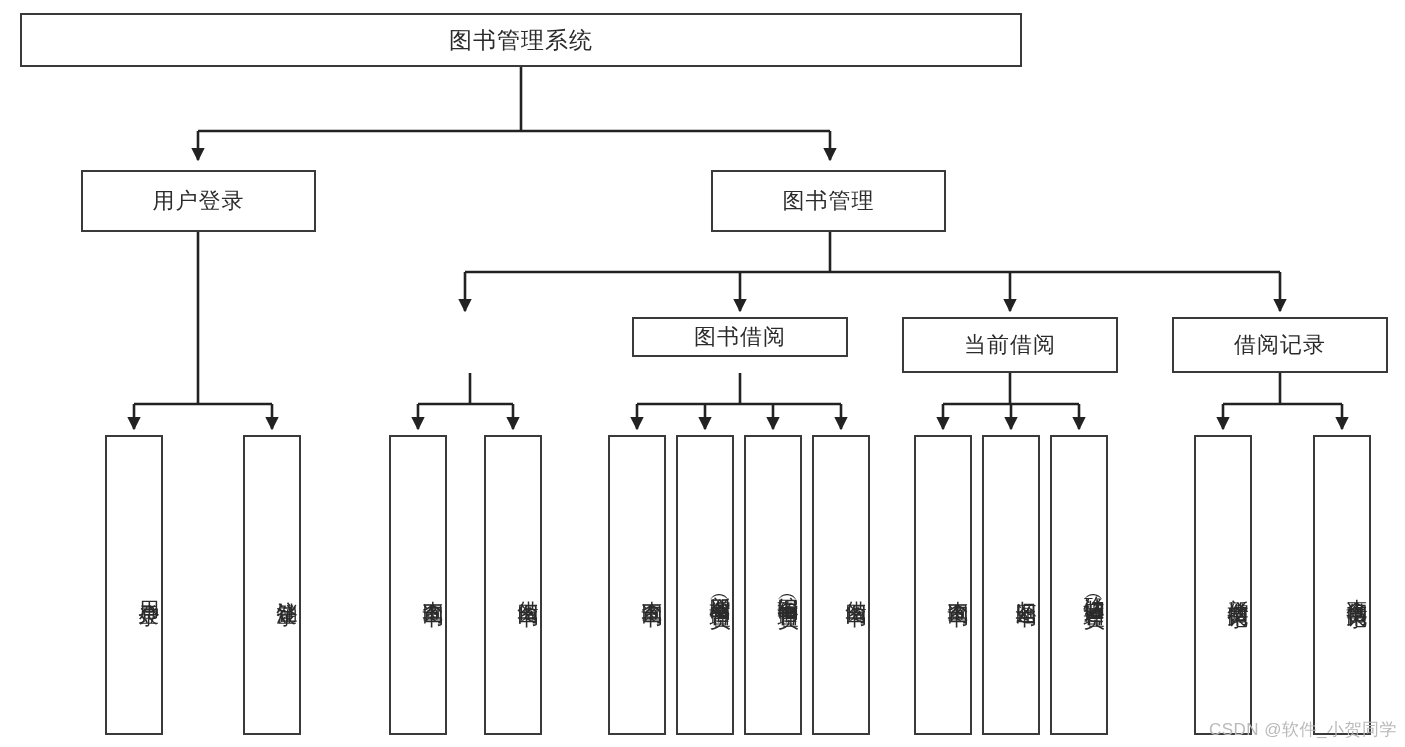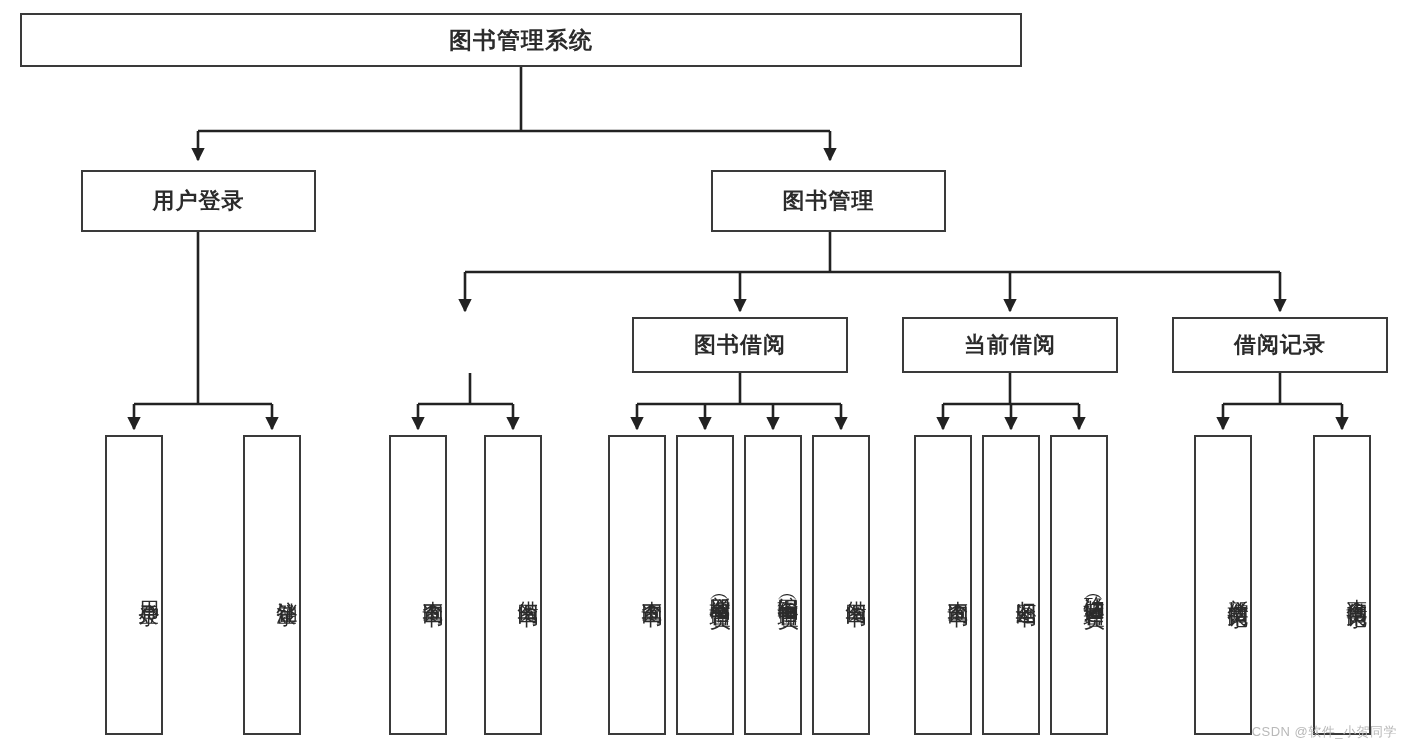--- a/index.html
+++ b/index.html
@@ -2,26 +2,26 @@
 <html><head>
 <meta charset="utf-8">
 <style>
   html,body{margin:0;padding:0;background:#ffffff;}
   body{width:1405px;height:747px;font-family:"Liberation Sans","DejaVu Sans",sans-serif;}
   #diagram{position:relative;width:1405px;height:747px;overflow:hidden;background:#fff;}
   svg#edges{position:absolute;left:0;top:0;width:1405px;height:747px;}
   .node{position:absolute;box-sizing:border-box;background:#ffffff;
         border:2.5px solid #3a3a3a;display:flex;align-items:center;justify-content:center;
         color:#2b2b2b;}
-  .node.h{font-size:22px;letter-spacing:1px;font-weight:bold;}
+  .node.h{font-size:22px;letter-spacing:1px;}
   .node.root{font-size:23px;}
   .node.v{writing-mode:vertical-rl;text-orientation:upright;font-size:21px;
           letter-spacing:2px;line-height:1.12;padding-top:6px;align-items:flex-start;}
   .node.v span{writing-mode:vertical-rl;text-orientation:upright;}
-  .watermark{position:absolute;right:8px;bottom:6px;font-size:13px;color:#b9b9b9;
+  .watermark{position:absolute;right:8px;bottom:6px;font-size:17px;color:#b9b9b9;
              white-space:nowrap;letter-spacing:0.5px;}
 </style>
 </head>
 <body>
 
 <div id="diagram">
 
   <svg id="edges" viewBox="0 0 1405 747" xmlns="http://www.w3.org/2000/svg">
     <defs>
       <marker id="arrow" viewBox="0 0 10 10" refX="9" refY="5" markerWidth="5.2" markerHeight="5.2" orient="auto-start-reverse">
@@ -76,21 +76,21 @@
     <span>图书管理系统</span>
   </div>
 
   <div class="node h" style="left:81px;top:170px;width:235px;height:62px;">
     <span>用户登录</span>
   </div>
   <div class="node h" style="left:711px;top:170px;width:235px;height:62px;align-items:center;">
     <span>图书管理</span>
   </div>
 
-  <div class="node h" style="left:632px;top:317px;width:216px;height:56px;">
+  <div class="node h" style="left:632px;top:317px;width:216px;height:40px;">
     <span>图书借阅</span>
   </div>
   <div class="node h" style="left:1172px;top:317px;width:216px;height:56px;">
     <span>借阅记录</span>
   </div>
   <div class="node h" style="left:902px;top:317px;width:216px;height:56px;">
     <span>当前借阅</span>
   </div>
 
   <div class="node v" style="left:105px;top:435px;width:58px;height:300px;">

